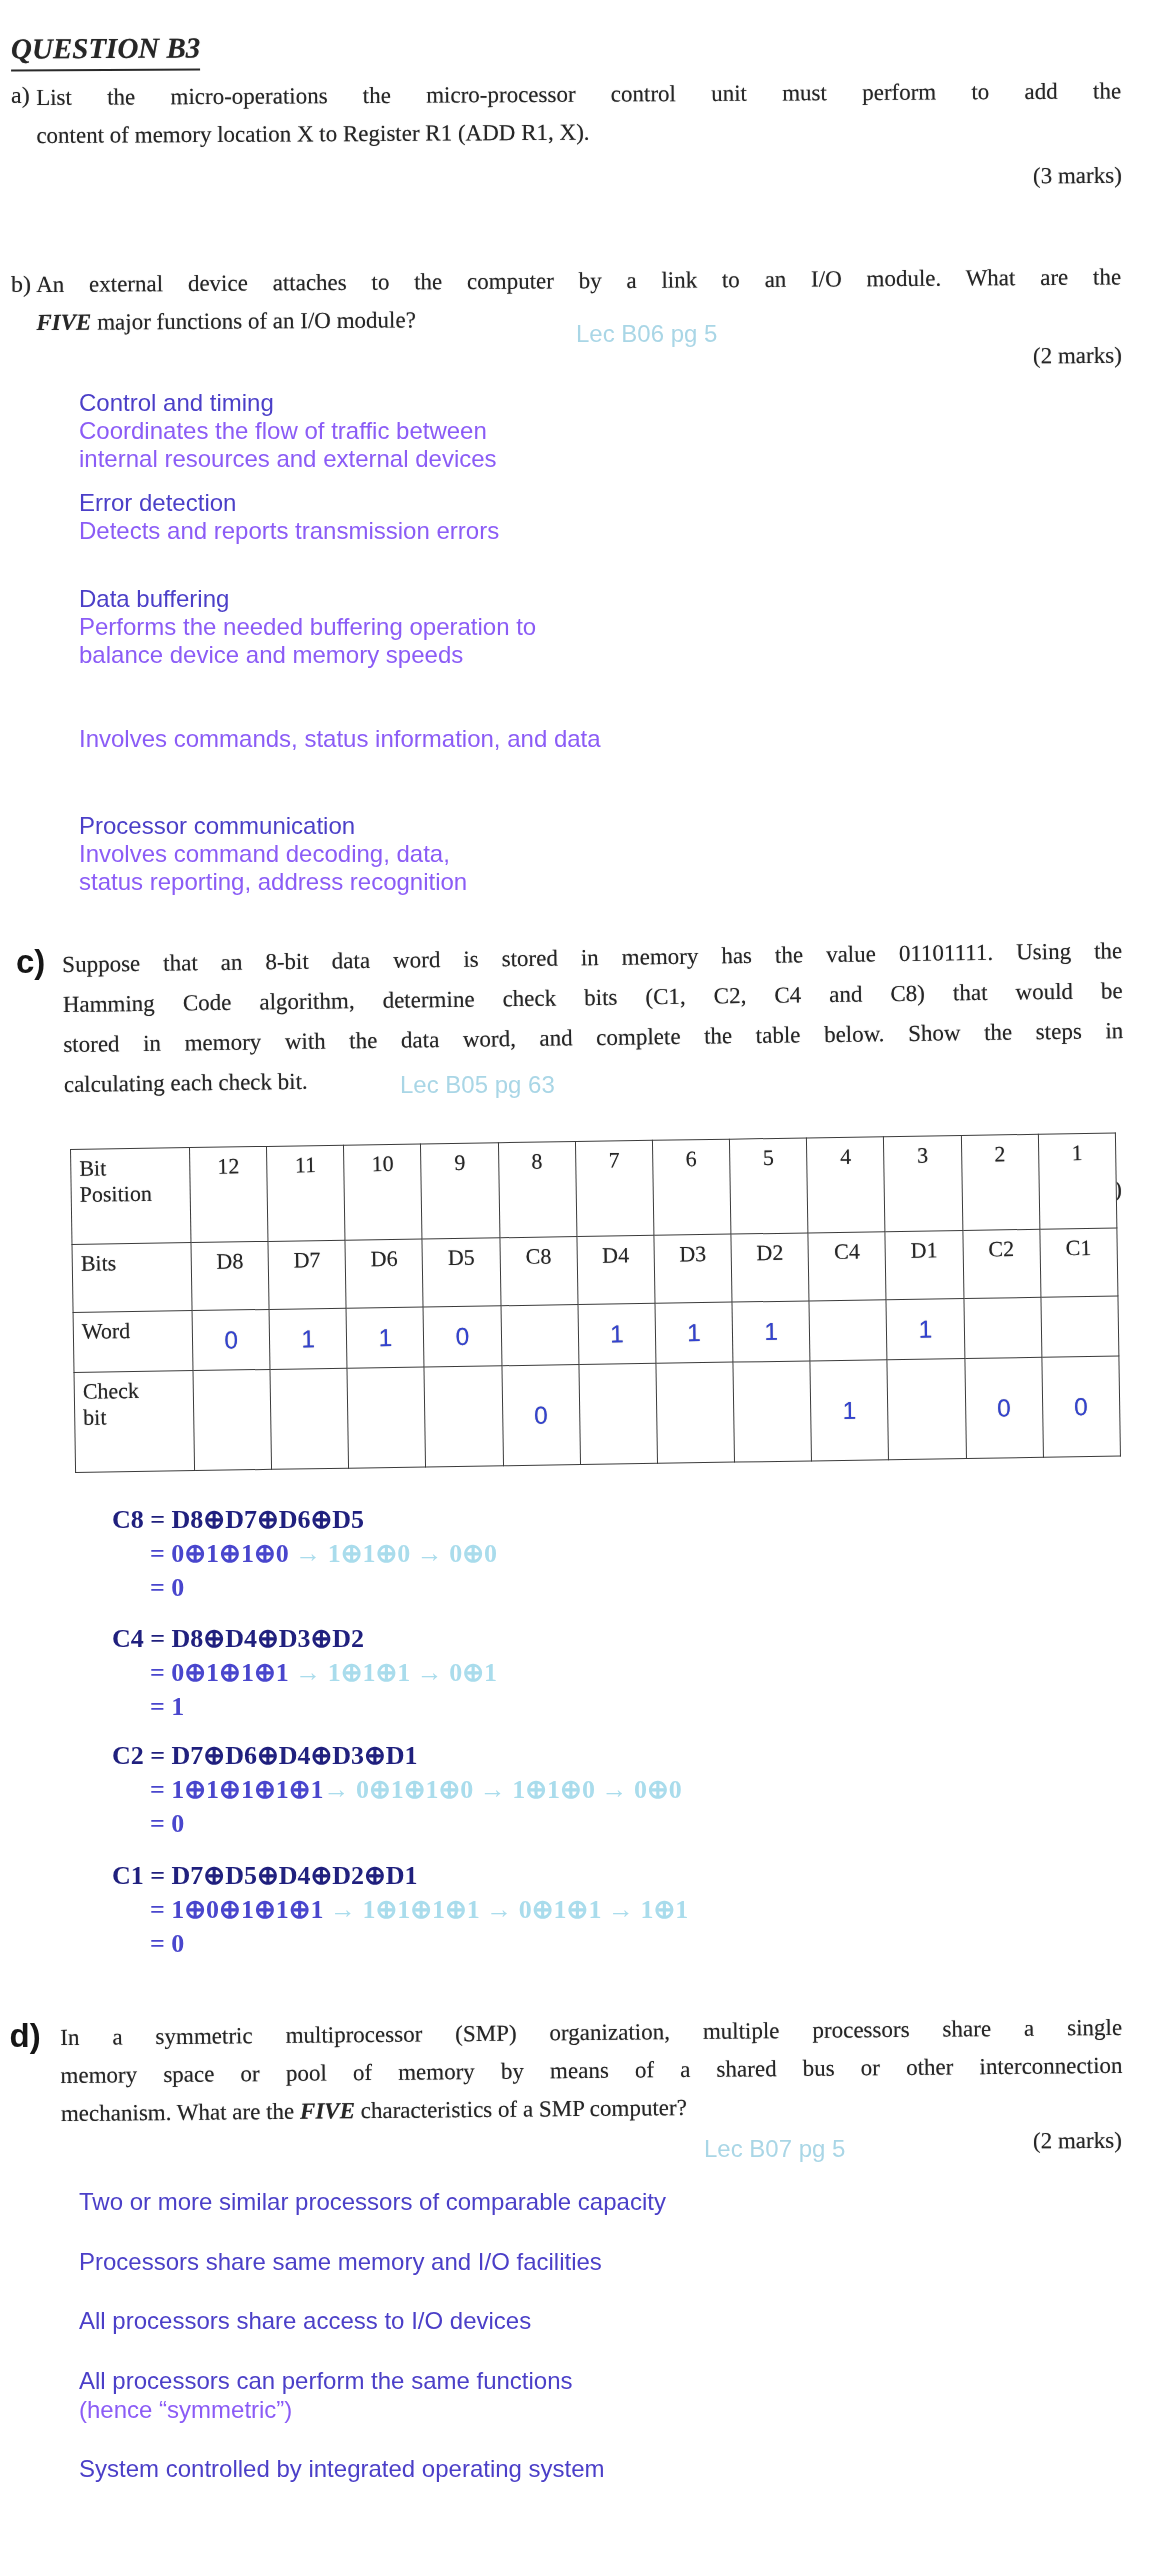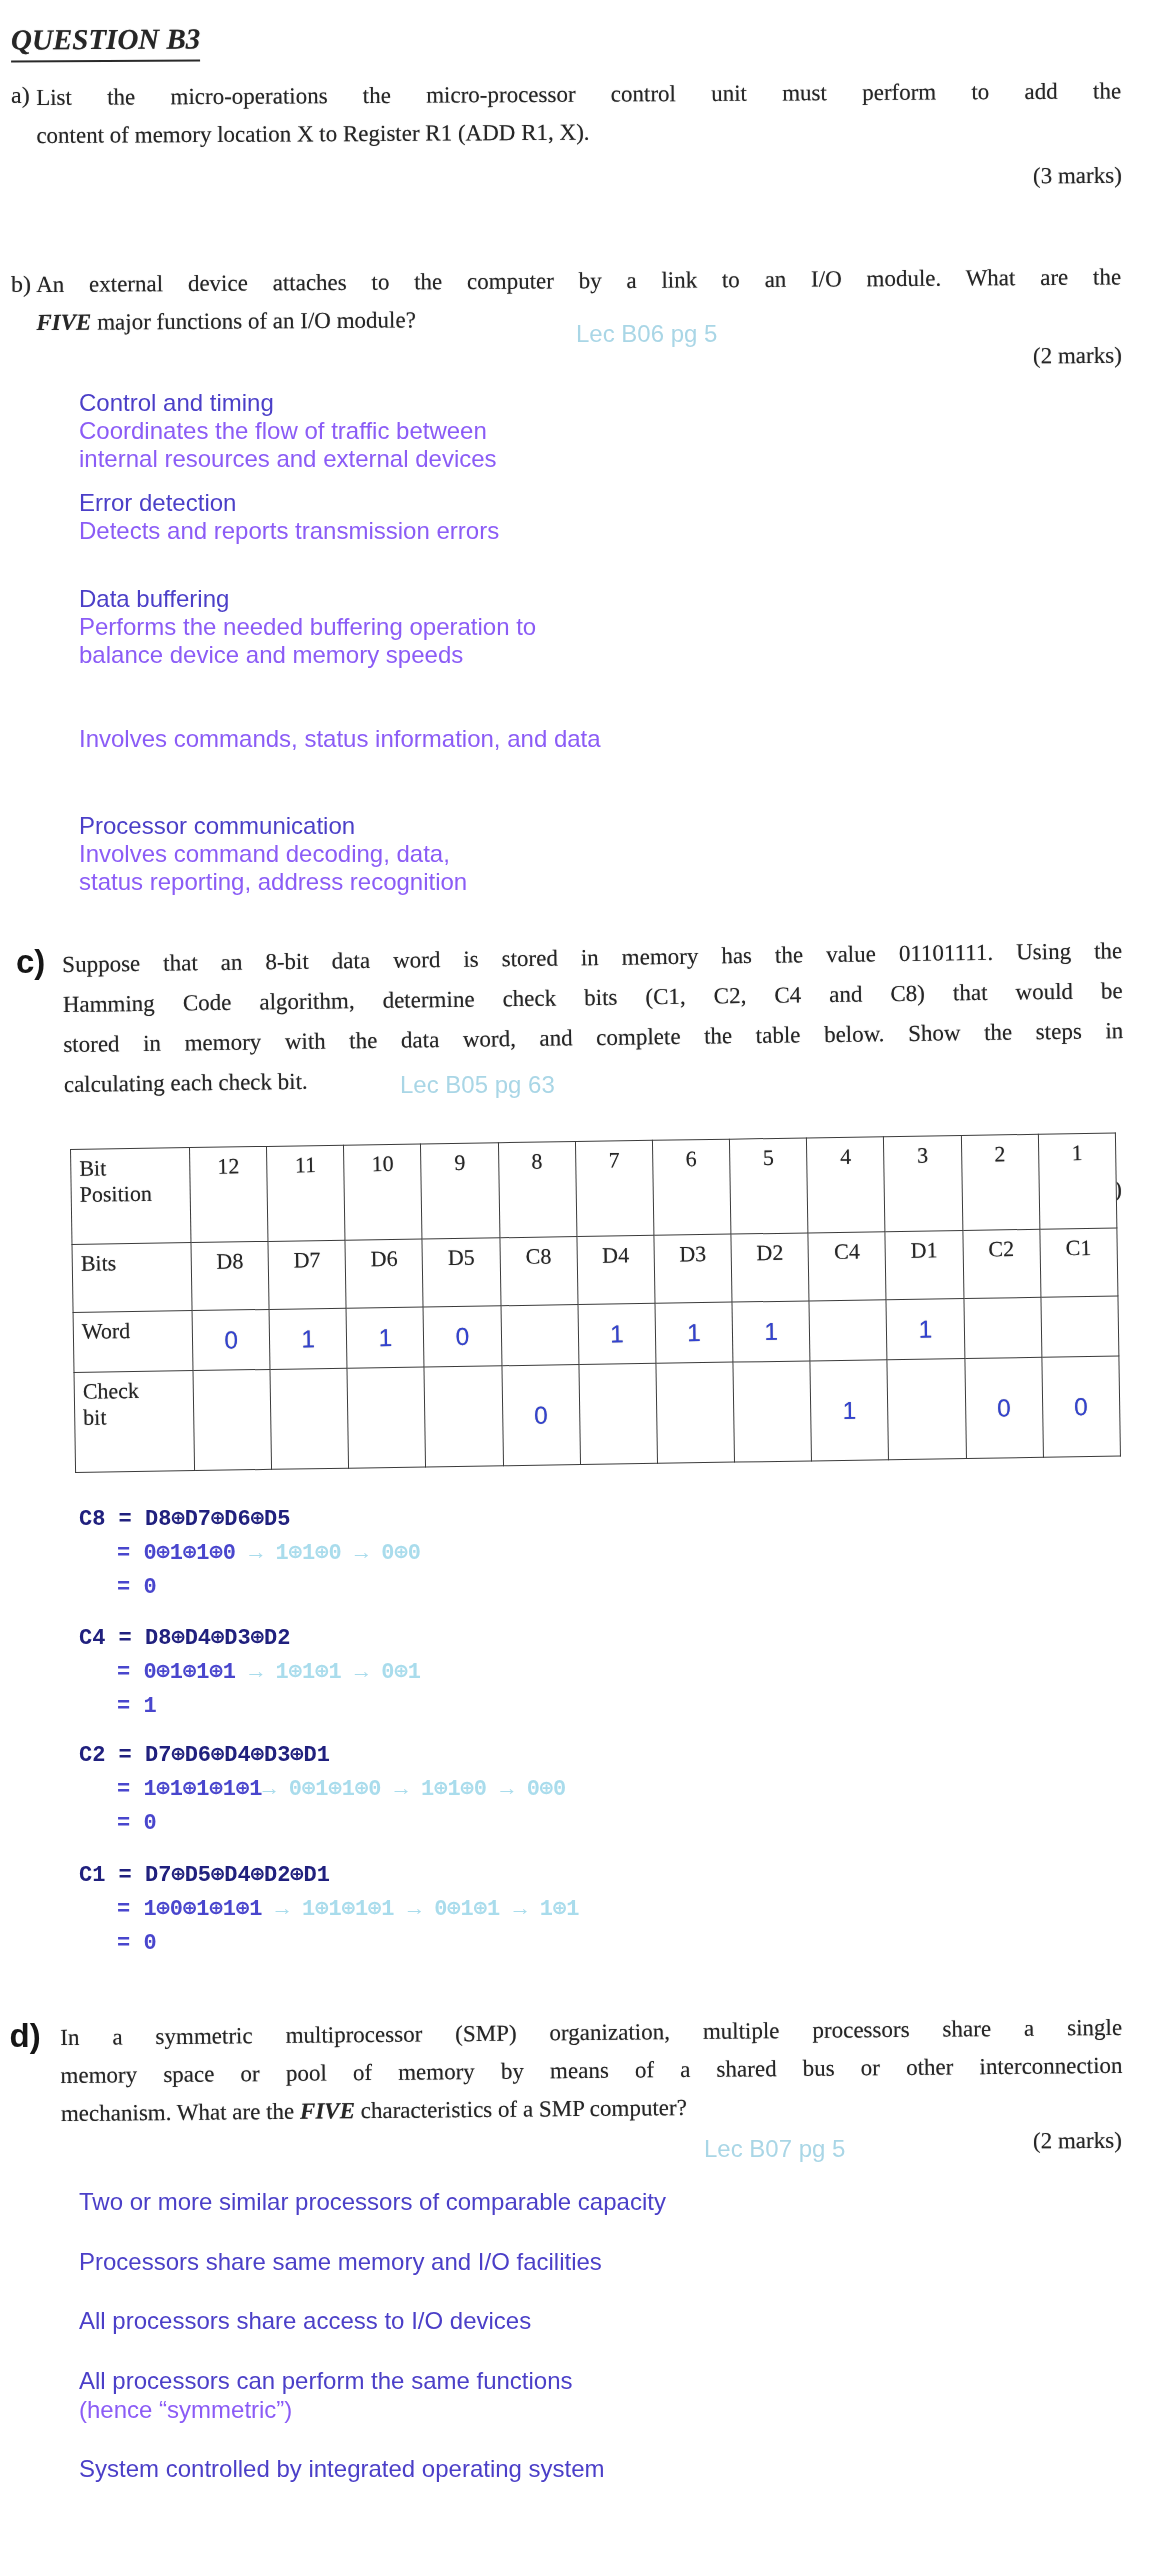--- a/index.html
+++ b/index.html
@@ -11,41 +11,41 @@
   .just { text-align:justify; text-align-last:justify; }
   .title { font-size:29px; font-weight:bold; font-style:italic;
            border-bottom:2.4px solid #2a2a2a; padding-bottom:4px; }
   .plabel { font-size:24px; }
   .biglabel { font-family:"Liberation Sans","DejaVu Sans",sans-serif; font-size:33px; font-weight:bold; color:#161616; }
   .marks { font-size:23px; }
   .lec { font-family:"Liberation Sans","DejaVu Sans",sans-serif; color:#a9d6e6; font-size:24px; }
   .blist { font-family:"Liberation Sans","DejaVu Sans",sans-serif; font-size:24px; line-height:28px; }
   .bheading { color:#4b3fc8; }
   .bdesc { color:#8b5cf6; }
-  .formula { font-family:Liberation Mono, monospace; font-size:22px; line-height:34px; font-weight:bold; }
+  .formula { font-family:Liberation Serif, serif; font-size:26px; line-height:34px; font-weight:bold;margin-left:33px; }
   .f-head { color:#20207e; }
   .f-dark { color:#4946cd; }
   .f-light { color:#a9dcec; font-weight:bold; }
   .f-indent { margin-left:38px; }
   table.ham { border-collapse:collapse; table-layout:fixed; background:#ffffff;
               transform:rotate(-0.9deg); transform-origin:left top; }
   table.ham td { border:1.6px solid #3b3b3b; font-size:22px; vertical-align:top;
                  padding:6.3px 3.2px; text-align:center; overflow:hidden; }
   table.ham td.rowlab { text-align:left; padding-left:8px; }
   table.ham td.bluecell { color:#3242d0; font-family:"Liberation Sans","DejaVu Sans",sans-serif;
                           font-size:24.5px; vertical-align:middle; }
   .labwrap { width:73px; }
   .boldword { font-weight:bold;font-style:italic; }
 </style>
 </head>
 <body>
 
 <div class="page">
 
-  <div class="abs title scan" style="left:11px; top:23px; transform:rotate(-0.3deg);">QUESTION B3</div>
+  <div class="abs title scan" style="left:11px; top:32px; transform:rotate(-0.3deg);">QUESTION B3</div>
 
   <div class="abs plabel scan" style="left:11px; top:82px;">a)</div>
   <div class="abs scan" style="left:36px; top:79px; width:1085px; transform:rotate(-0.35deg); transform-origin:left top;">
     <div class="serifline just">List the micro-operations the micro-processor control unit must perform to add the</div>
     <div class="serifline">content of memory location X to Register R1 (ADD R1, X).</div>
   </div>
   <div class="abs marks scan" style="right:36px; top:163px; transform:rotate(-0.4deg);">(3 marks)</div>
 
   <div class="abs plabel scan" style="left:11px; top:271px;">b)</div>
   <div class="abs scan" style="left:36px; top:266px; width:1085px; transform:rotate(-0.4deg); transform-origin:left top;">

